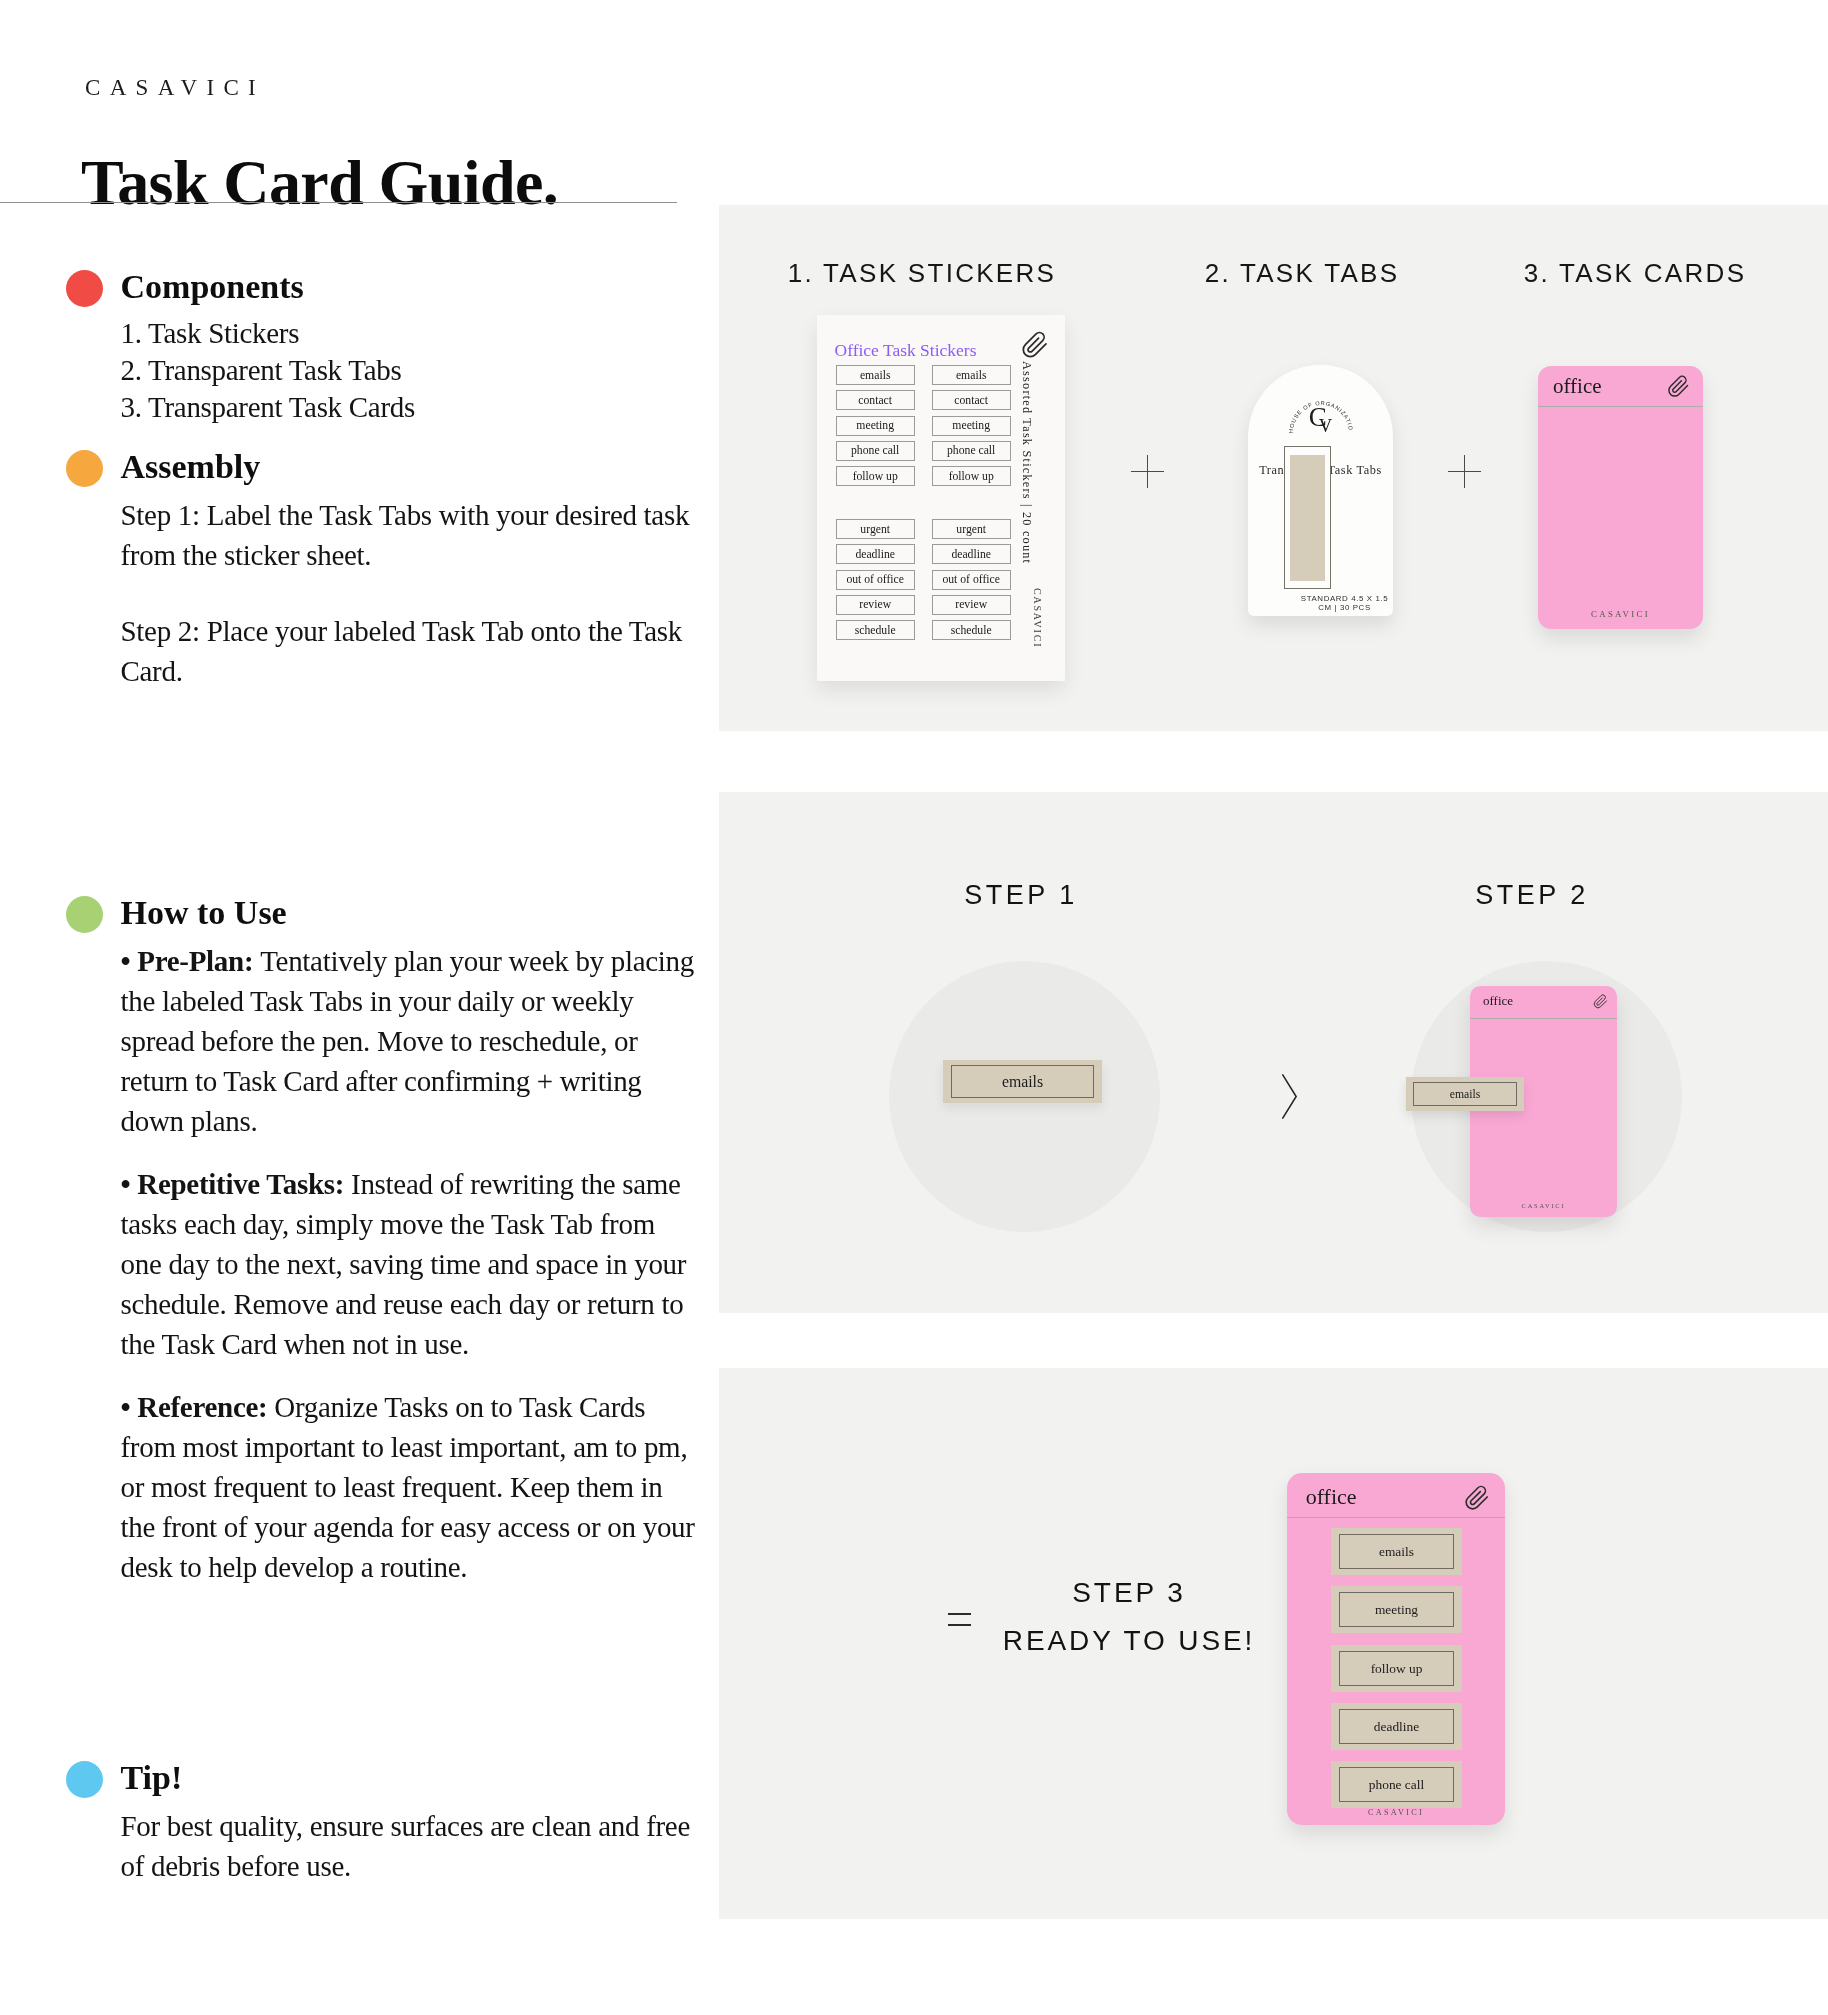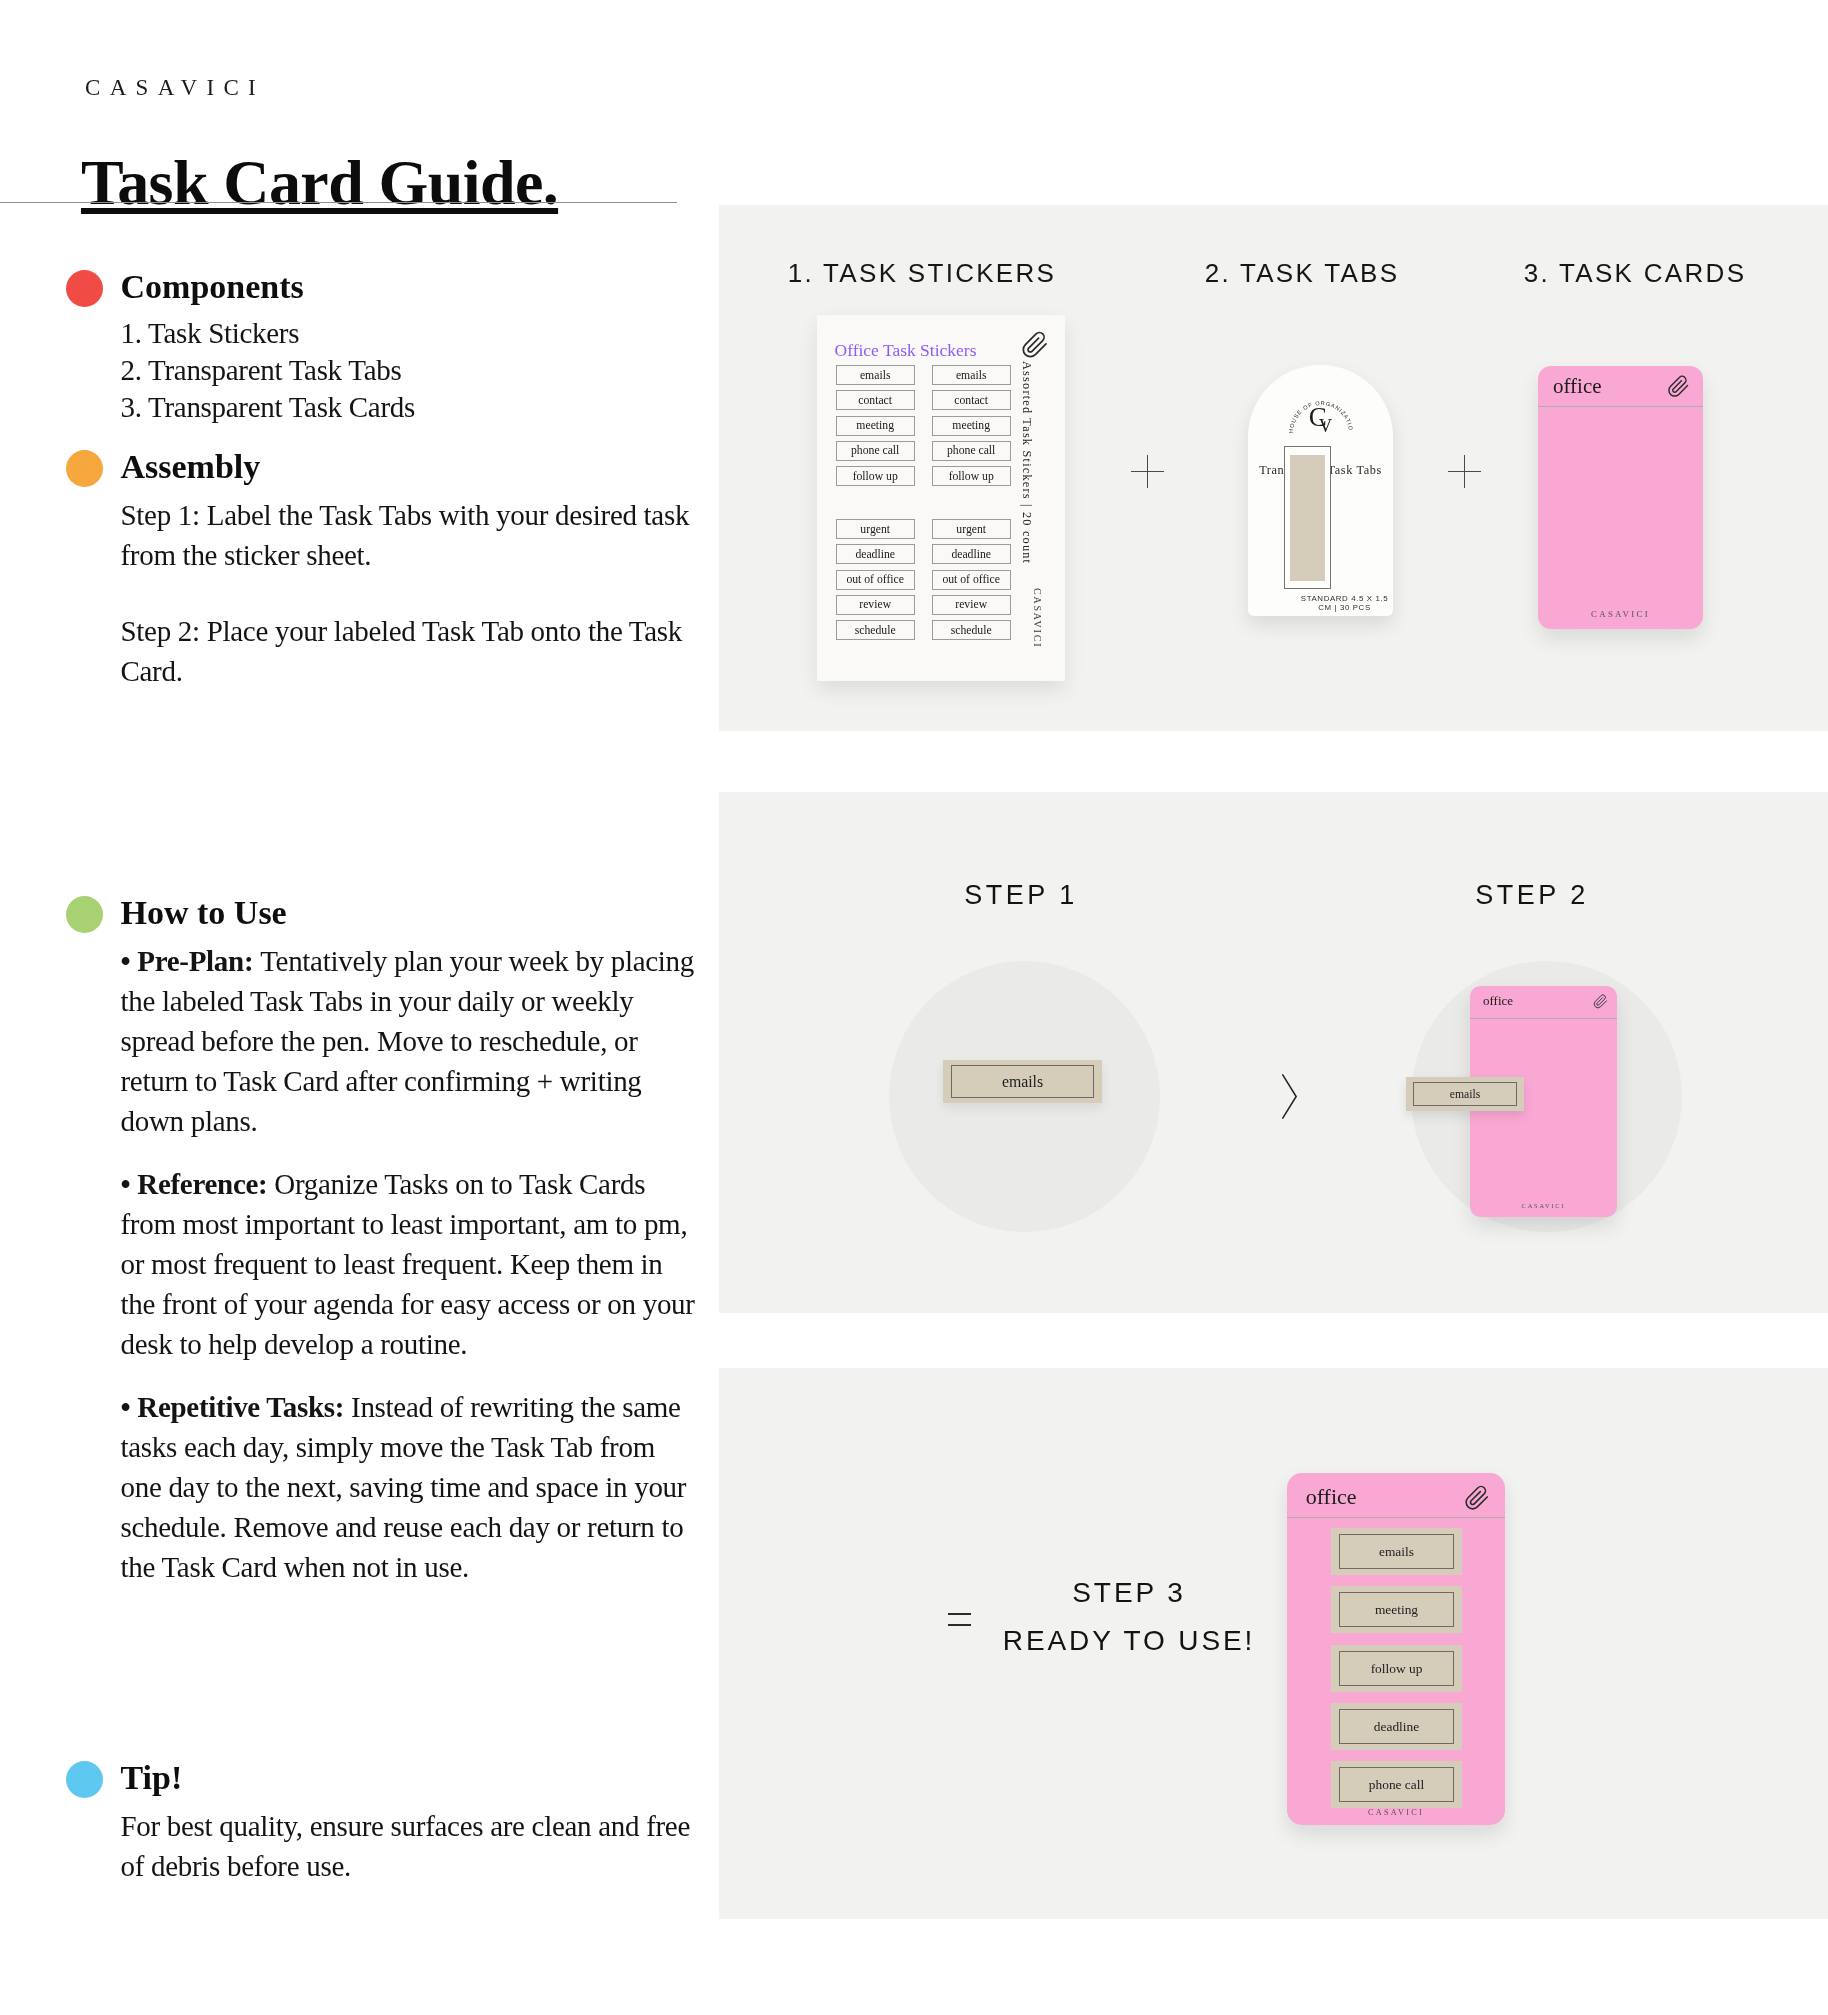--- a/index.html
+++ b/index.html
@@ -11,21 +11,21 @@
     font-family:"Liberation Serif","DejaVu Serif",serif;
     color:#141414;
   }
   
   .brand {
     position:absolute; left:85px; top:75px;
     font-size:23px; letter-spacing:9.3px; color:#1c1c1c; font-weight:400;
   }
   .page-title {
     position:absolute; left:81px; top:103px;
-    font-size:64px; font-weight:700; letter-spacing:-0.6px; color:#0c0c0c;text-decoration:underline;
+    font-size:64px; font-weight:700; letter-spacing:-0.6px; color:#0c0c0c;
   }
   .title-rule {
     position:absolute; left:0; top:202px; width:677px; height:1.2px;
     background:#8f8f8f;
   }
   .section { position:absolute; left:66px; display:flex; align-items:flex-start; }
   .dot { width:37px; height:37px; border-radius:50%; flex:none; margin-top:3.5px; }
   .dot-red{background:#f04c45} .dot-orange{background:#f6a73e}
   .dot-green{background:#a8d173} .dot-blue{background:#5fc8f0}
   .section-body { margin-left:17.5px; width:575px; }
@@ -169,22 +169,22 @@
     <p>Step 1: Label the Task Tabs with your desired task from the sticker sheet.</p>
     <p>Step 2: Place your labeled Task Tab onto the Task Card.</p>
   </div>
 </div>
 
 <div class="section" style="top:892px;">
   <span class="dot dot-green"></span>
   <div class="section-body">
     <h2 class="section-heading">How to Use</h2>
     <p><span class="lead">• Pre-Plan: </span><span>Tentatively plan your week by placing the labeled Task Tabs in your daily or weekly spread before the pen. Move to reschedule, or return to Task Card after confirming + writing down plans.</span></p>
+    <p><span class="lead">• Repetitive Tasks: </span><span>Instead of rewriting the same tasks each day, simply move the Task Tab from one day to the next, saving time and space in your schedule. Remove and reuse each day or return to the Task Card when not in use.</span></p>
     <p><span class="lead">• Reference: </span><span>Organize Tasks on to Task Cards from most important to least important, am to pm, or most frequent to least frequent. Keep them in the front of your agenda for easy access or on your desk to help develop a routine.</span></p>
-    <p><span class="lead">• Repetitive Tasks: </span><span>Instead of rewriting the same tasks each day, simply move the Task Tab from one day to the next, saving time and space in your schedule. Remove and reuse each day or return to the Task Card when not in use.</span></p>
   </div>
 </div>
 
 <div class="section" style="top:1757px;">
   <span class="dot dot-blue"></span>
   <div class="section-body">
     <h2 class="section-heading">Tip!</h2>
     <p>For best quality, ensure surfaces are clean and free of debris before use.</p>
   </div>
 </div>

